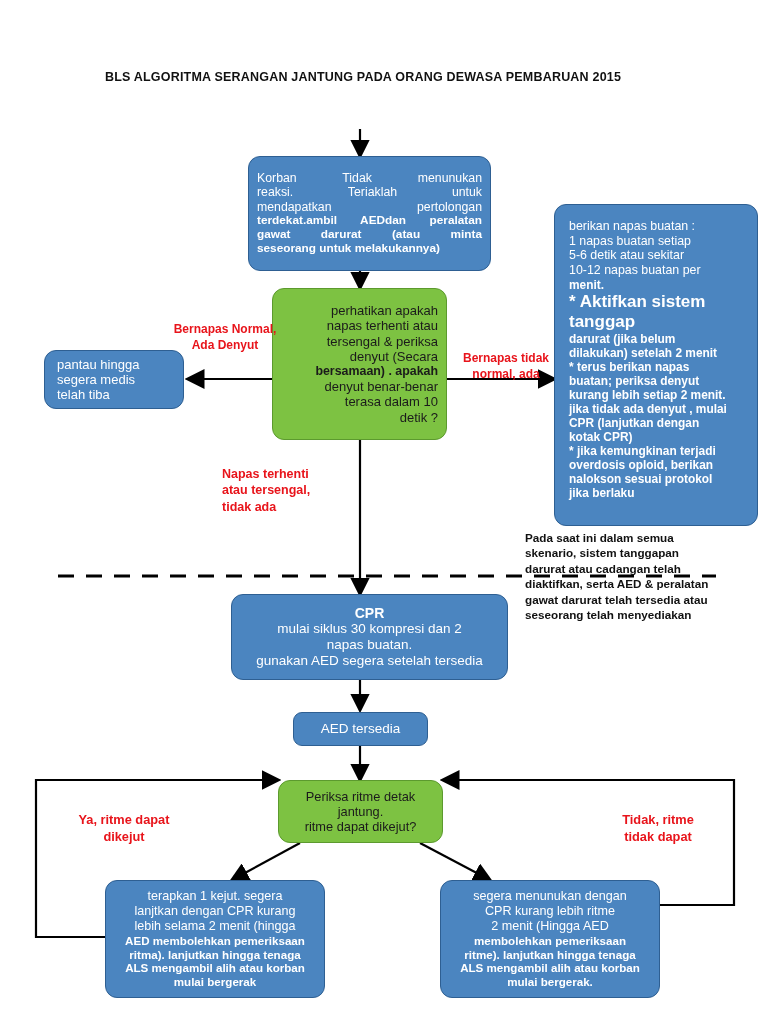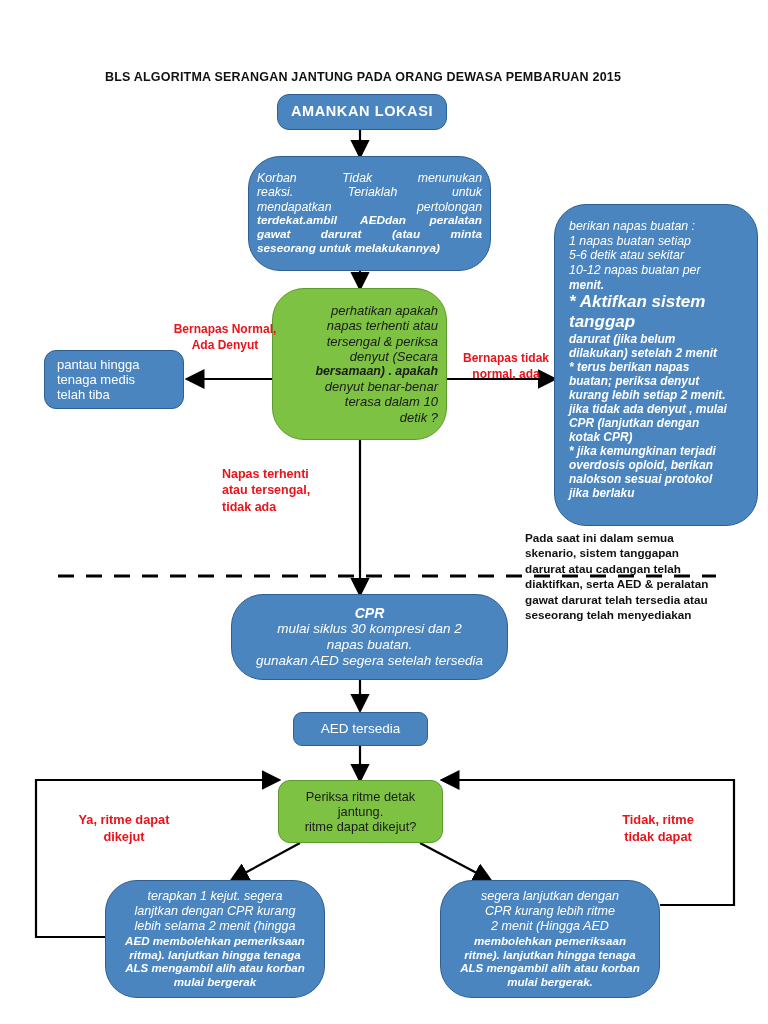--- a/index.html
+++ b/index.html
@@ -38,21 +38,21 @@
   .blue {
     background: #4b85c0;
     border: 1px solid #2e5f92;
     color: #ffffff;
   }
   .green {
     background: #7dc242;
     border: 1px solid #5c9a2e;
     color: #1b1b1b;
   }
-  .r-lg { border-radius: 32px; font-style: italic; }
+  .r-lg { border-radius: 12px; }
   .r-md { border-radius: 12px; }
   .r-sm { border-radius: 9px; }
   .inner {
     padding: 4px 8px;
     width: 100%;
   }
   .title {
     position: absolute;
     font-weight: bold;
     color: #111111;
@@ -111,23 +111,20 @@
       <path d="M660 905 L734 905 L734 780 L443 780" marker-end="url(#ah)"></path>
     </g>
 
     <line x1="58" y1="576" x2="716" y2="576" stroke="#000000" stroke-width="3" stroke-dasharray="16 12"></line>
   </svg>
 
   <div class="title" style="left:105px; top:70px; font-size:12.5px;">
     <span>BLS ALGORITMA SERANGAN JANTUNG PADA ORANG DEWASA PEMBARUAN 2015</span>
   </div>
 
-  <div class="node blue r-md" style="left:277px; top:94px; width:170px; height:36px; font-size:14.5px; font-weight:bold; letter-spacing:0.6px;">
-    <span>AMANKAN LOKASI</span>
-  </div>
 
   <div class="node blue r-lg" style="left:248px; top:156px; width:243px; height:115px; font-size:12.3px;">
     <div class="inner">
       <div class="just">Korban   Tidak   menunukan</div>
       <div class="just">reaksi.    Teriaklah    untuk</div>
       <div class="just">mendapatkan      pertolongan</div>
       <div class="just b" style="font-size:11.8px;">terdekat.ambil  AEDdan  peralatan</div>
       <div class="just b" style="font-size:11.8px;">gawat    darurat    (atau    minta</div>
       <div class="b" style="font-size:11.8px; text-align:left;">seseorang untuk melakukannya)</div>
     </div>
@@ -142,21 +139,21 @@
       <div class="b" style="font-size:12.4px;">bersamaan) . apakah</div>
       <div>denyut benar-benar</div>
       <div>terasa dalam 10</div>
       <div>detik ?</div>
     </div>
   </div>
 
   <div class="node blue r-md" style="left:44px; top:350px; width:140px; height:59px; font-size:13px;">
     <div class="inner" style="text-align:left; padding-left:12px;">
       <div>pantau hingga</div>
-      <div>tenaga medis</div>
+      <div>segera medis</div>
       <div>telah tiba</div>
     </div>
   </div>
 
   <div class="node blue r-lg" style="left:554px; top:204px; width:204px; height:322px; font-size:12.4px; align-items:flex-start;">
     <div class="inner" style="text-align:left; padding:14px 10px 0 14px;">
       <div>berikan napas buatan :</div>
       <div>1 napas buatan setiap</div>
       <div>5-6 detik atau sekitar</div>
       <div>10-12 napas buatan per</div>
@@ -205,21 +202,21 @@
       <div>lebih selama 2 menit (hingga</div>
       <div class="b" style="font-size:11.6px;">AED membolehkan pemeriksaan</div>
       <div class="b" style="font-size:11.6px;">ritma). lanjutkan hingga tenaga</div>
       <div class="b" style="font-size:11.6px;">ALS mengambil alih atau korban</div>
       <div class="b" style="font-size:11.6px;">mulai bergerak</div>
     </div>
   </div>
 
   <div class="node blue r-lg" style="left:440px; top:880px; width:220px; height:118px; font-size:12.6px;">
     <div class="inner" style="padding:5px 8px;">
-      <div>segera lanjutkan dengan</div>
+      <div>segera menunukan dengan</div>
       <div>CPR kurang lebih ritme</div>
       <div>2 menit (Hingga AED</div>
       <div class="b" style="font-size:11.6px;">membolehkan pemeriksaan</div>
       <div class="b" style="font-size:11.6px;">ritme). lanjutkan hingga tenaga</div>
       <div class="b" style="font-size:11.6px;">ALS mengambil alih atau korban</div>
       <div class="b" style="font-size:11.6px;">mulai bergerak.</div>
     </div>
   </div>
 
   <div class="redlab" style="left:150px; top:322px; width:150px; font-size:12px;">

